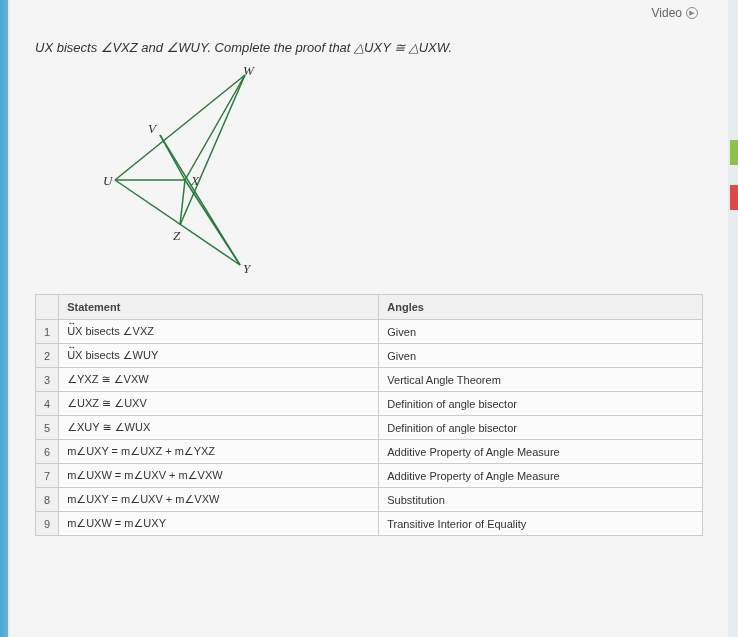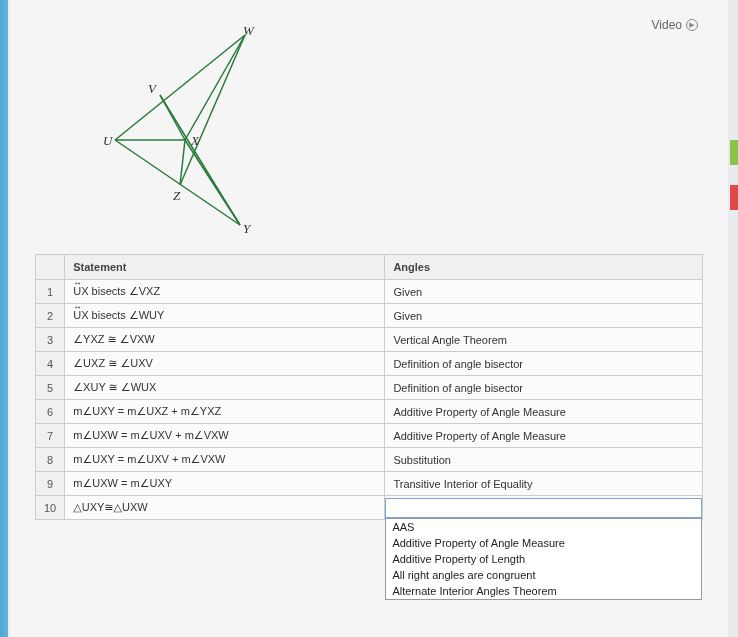--- a/index.html
+++ b/index.html
@@ -20,21 +20,21 @@
     }
     .left-edge {
       position: absolute;
       left: 0; top: 0;
       width: 8px;
       height: 100%;
       background: linear-gradient(to right, #4aa8d8, #6ab0d0);
     }
     .video-link {
       position: absolute;
-      top: 18px;
+      top: 6px;
       right: 30px;
       font-size: 12px;
       color: #666;
       display: flex;
       align-items: center;
       gap: 4px;
     }
     .video-icon {
       display: inline-flex;
       width: 12px; height: 12px;
@@ -128,20 +128,23 @@
 
 <div class="left-edge"></div>
 
 <div class="page">
 
   <div class="video-link">
     <span>Video</span>
     <span class="video-icon">▶</span>
   </div>
 
+  <div class="problem-text">
+    <span>UX bisects ∠VXZ and ∠WUY. Complete the proof that △UXY ≅ △UXW.</span>
+  </div>
 
   <div class="diagram">
     <svg width="230" height="210" viewBox="0 0 230 210">
       <g stroke="#2a7a3a" stroke-width="1.5" fill="none">
         <line x1="30" y1="115" x2="160" y2="10"></line>
         <line x1="30" y1="115" x2="155" y2="200"></line>
         <line x1="30" y1="115" x2="100" y2="115"></line>
         <line x1="160" y1="10" x2="100" y2="115"></line>
         <line x1="155" y1="200" x2="100" y2="115"></line>
         <line x1="160" y1="10" x2="95" y2="160"></line>
@@ -207,31 +210,20 @@
         <tr>
           <td class="num">8</td>
           <td class="stmt">m∠UXY = m∠UXV + m∠VXW</td>
           <td>Substitution</td>
         </tr>
         <tr>
           <td class="num">9</td>
           <td class="stmt">m∠UXW = m∠UXY</td>
           <td>Transitive Interior of Equality</td>
         </tr>
-        <tr>
-          <td class="num">10</td>
-          <td class="stmt">△UXY≅△UXW</td>
-          <td class="dropdown-cell"><input class="dropdown-input" style=""><div class="dropdown-list">
-              <div class="dropdown-item">AAS</div>
-              <div class="dropdown-item">Additive Property of Angle Measure</div>
-              <div class="dropdown-item">Additive Property of Length</div>
-              <div class="dropdown-item">All right angles are congruent</div>
-              <div class="dropdown-item">Alternate Interior Angles Theorem</div>
-            </div></td>
-        </tr>
       </tbody>
   </table>
 
 </div>
 
 <div class="right-tabs">
   <div class="tab green"></div>
   <div class="tab red"></div>
 </div>
 

